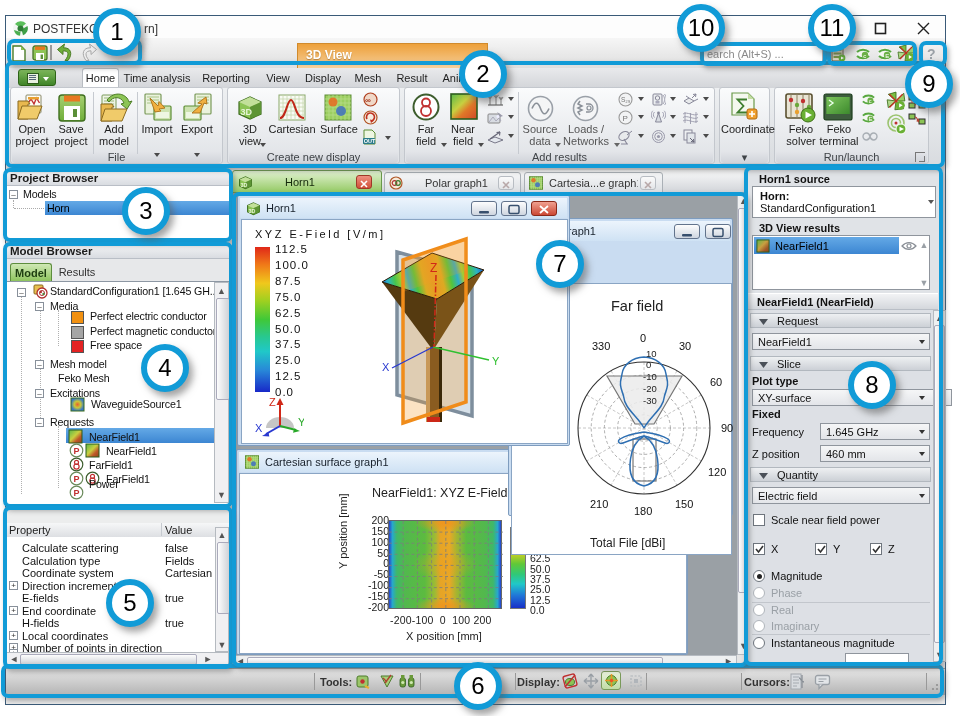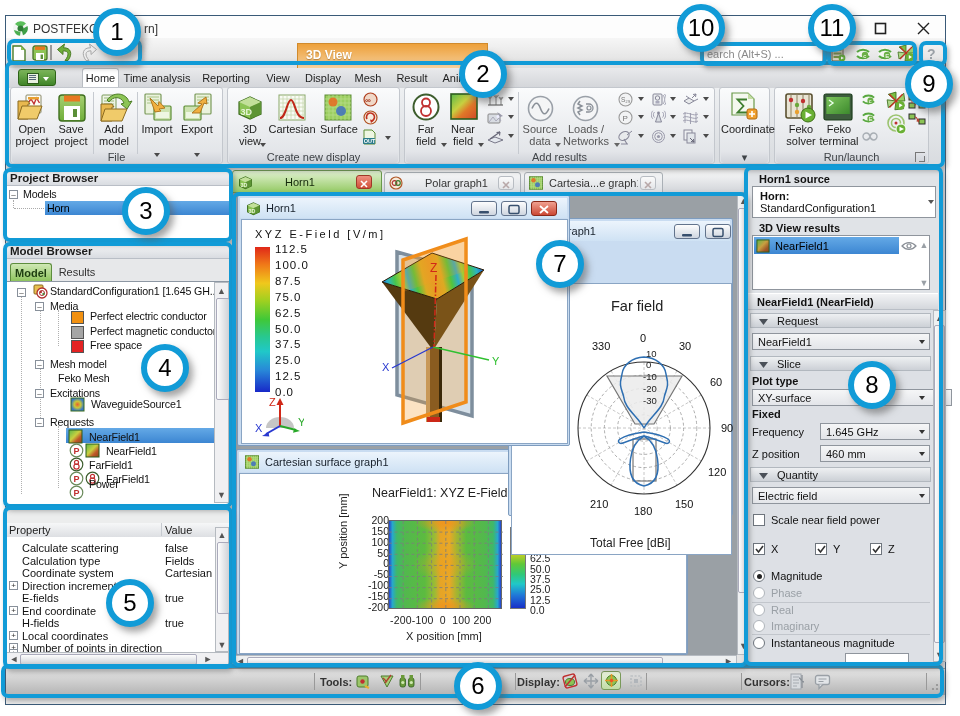--- a/index.html
+++ b/index.html
@@ -699,21 +699,21 @@
         <text x="80" y="29">330</text>
       </g>
       <g font-family="Liberation Sans" font-size="9.5" fill="#222">
         <text x="134" y="36">10</text>
         <text x="134" y="47">0</text>
         <text x="131" y="59">-10</text>
         <text x="131" y="71">-20</text>
         <text x="131" y="83">-30</text>
       </g>
     </svg>
-    <div class="t" style="left:78px;top:252px;font-size:12px;color:#222;">Total Free [dBi]</div>
+    <div class="t" style="left:78px;top:252px;font-size:12px;color:#222;">Total File [dBi]</div>
   </div>
 </div>
 
 <div class="cwin" style="left:237px;top:195px;width:333px;height:251px;">
   <div class="ctitle">
     <svg class="abs" style="left:6px;top:3px" width="15" height="15" viewBox="0 0 28 27">
         <path d="M3 8 L14 3 L25 8 L25 20 L14 25 L3 20 Z" fill="#8cc455" stroke="#3d6d1d" stroke-width="2"></path>
         <path d="M3 8 L14 13 L25 8 L14 3 Z" fill="#c2e09a"></path>
         <path d="M14 13 L25 8 L25 20 L14 25 Z" fill="#5d9434"></path>
         <text x="4.5" y="21" font-size="10" font-weight="bold" fill="#e8f4d8" font-family="Liberation Sans">3D</text>

